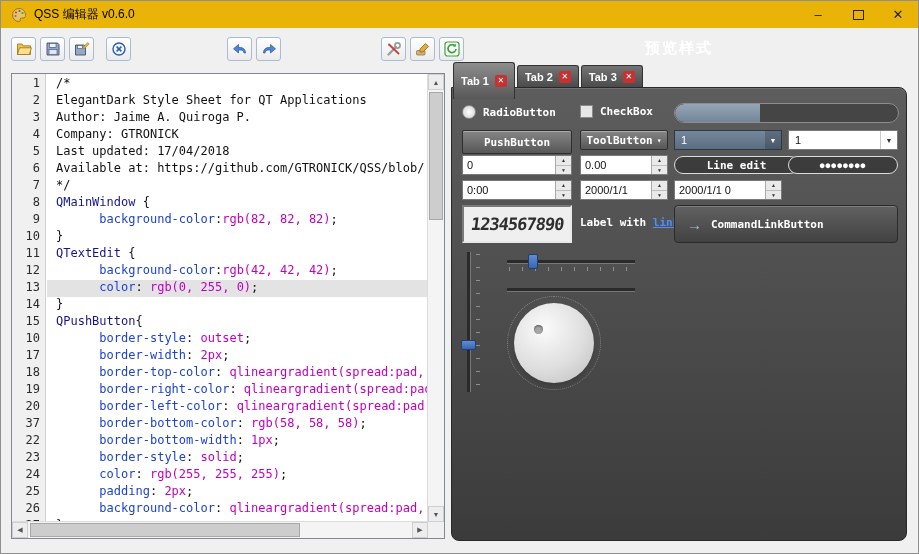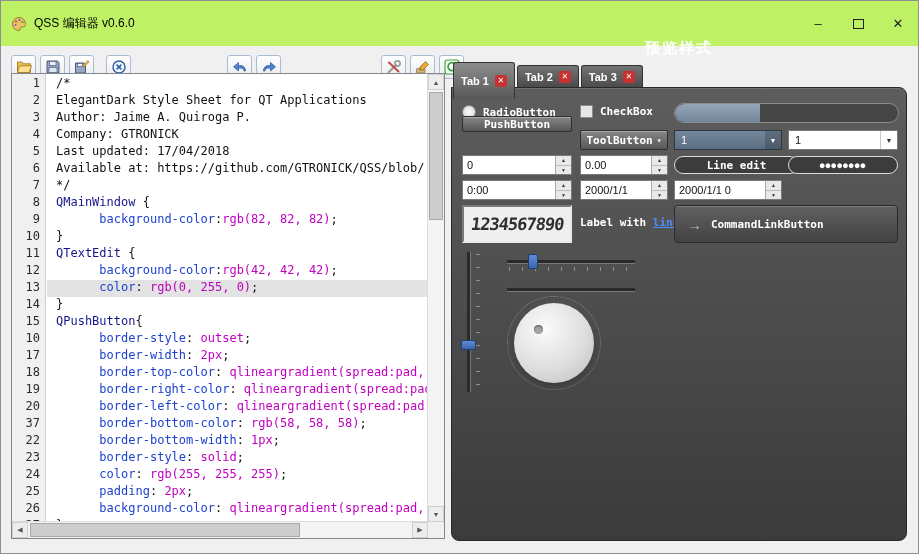--- a/index.html
+++ b/index.html
@@ -4,21 +4,21 @@
 <style>
   html,body{margin:0;padding:0;}
   .window{
     position:relative;width:919px;height:554px;box-sizing:border-box;
     background:#f0f0f0;border:1px solid #8f8f8f;overflow:hidden;
     font-family:"Liberation Sans","DejaVu Sans",sans-serif;
   }
   button{border:none;background:none;padding:0;margin:0;font:inherit;}
 
   
-  .titlebar{height:45px;background:#bef264;display:flex;align-items:center;padding-left:10px;gap:7px;}
+  .titlebar{height:27px;background:#eab308;display:flex;align-items:center;padding-left:10px;gap:7px;}
   .app-icon{width:16px;height:16px;display:inline-flex;}
   .title{font-size:12px;color:#000;}
   .win-controls{margin-left:auto;display:flex;height:100%;}
   .wbtn{width:40px;height:100%;display:flex;align-items:center;justify-content:center;color:#222;font-size:13px;}
   .max-glyph{display:inline-block;width:9px;height:8px;border:1.2px solid #222;}
 
   
   .toolbar{height:40px;box-sizing:border-box;padding:9px 0 0 10px;display:flex;align-items:flex-start;gap:4px;background:#f0f0f0;}
   .tbtn{width:25px;height:24px;display:inline-flex;align-items:center;justify-content:center;
         border:1px solid #a8bdd4;border-radius:3px;background:linear-gradient(#ffffff,#ebebeb);}
@@ -79,21 +79,21 @@
                 background:radial-gradient(#ffffff,#cfcfcf);}
   .w-check{left:128px;top:17px;display:flex;align-items:center;gap:7px;}
   .check-box{width:11px;height:11px;border:1px solid #8a8a8a;background:#e7e7e7;}
 
   .w-progress{left:222px;top:15px;width:225px;height:20px;border:1px solid #8d8d8d;border-radius:10px;
               background:#454545;overflow:hidden;box-sizing:border-box;}
   .progress-fill{height:100%;background:linear-gradient(#94a6b6,#73859а);background:linear-gradient(#94a6b6,#73859a);border-radius:9px 0 0 9px;}
   .progress-text{position:absolute;inset:0;display:flex;align-items:center;justify-content:center;
                  color:#fff;font-size:11px;font-weight:bold;}
 
-  .w-push{left:10px;top:28px;width:110px;height:16px;position:absolute;
+  .w-push{left:10px;top:42px;width:110px;height:24px;position:absolute;
           background:linear-gradient(#868686,#575757);border:1px solid #2e2e2e;border-radius:2px;
           color:#fff;font:bold 11px "DejaVu Sans Mono",monospace;box-shadow:inset 0 1px 0 rgba(255,255,255,.3);}
   .w-tool{left:128px;top:42px;width:88px;height:20px;position:absolute;display:flex;align-items:center;justify-content:center;gap:4px;
           background:linear-gradient(#868686,#575757);border:1px solid #2e2e2e;border-radius:2px;
           color:#fff;font:bold 11px "DejaVu Sans Mono",monospace;box-shadow:inset 0 1px 0 rgba(255,255,255,.3);}
   .tool-arrow{font-size:8px;}
 
   .w-combo{height:20px;display:flex;align-items:center;padding-left:6px;box-sizing:border-box;font-size:11px;}
   .w-combo .combo-arrow{margin-left:auto;width:16px;height:100%;display:flex;align-items:center;justify-content:center;font-size:7px;}
   .w-combo.dark{left:222px;top:42px;width:108px;background:linear-gradient(#75879b,#5b6d81);

